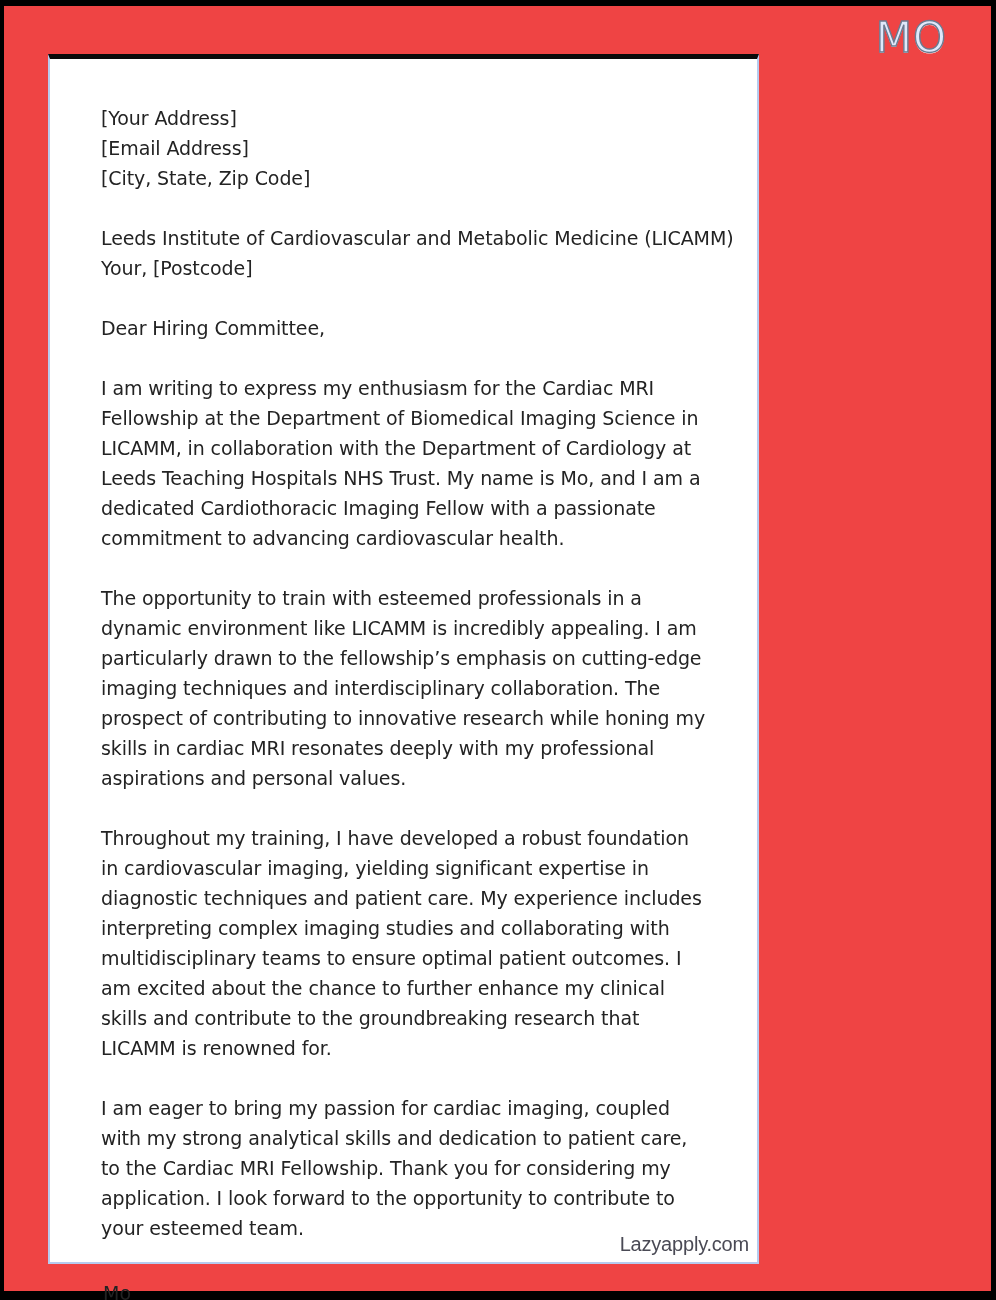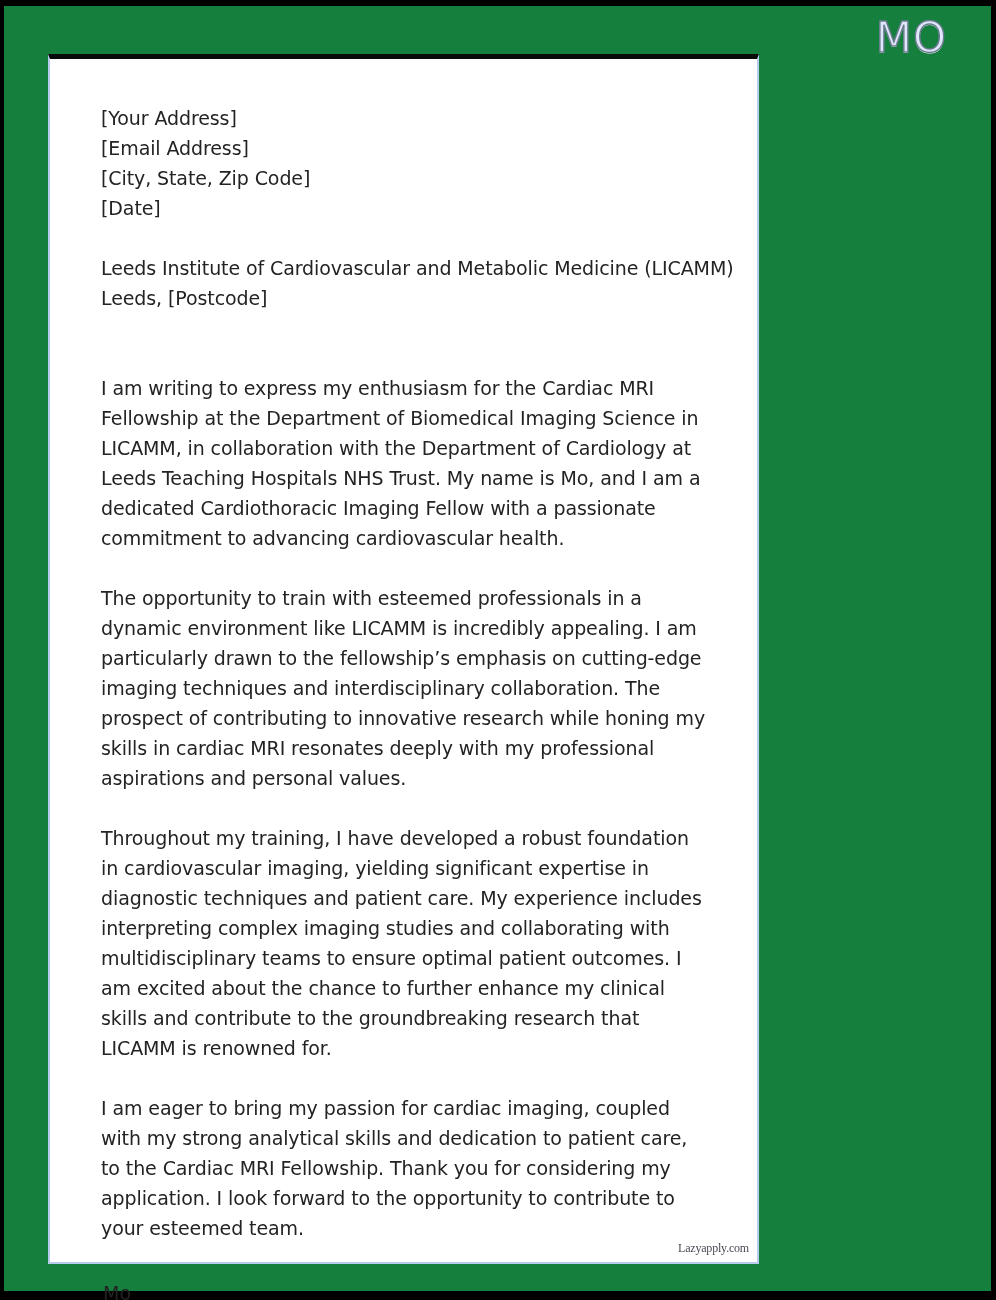--- a/index.html
+++ b/index.html
@@ -29,21 +29,21 @@
     background: #dfe8fa;
   }
 
   
   .canvas {
     position: absolute;
     left: 0;
     top: 0;
     right: 0;
     bottom: 0;
-    background: #15803d;
+    background: #ef4444;
   }
 
   
   .brand {
     position: absolute;
     right: 44px;
     top: 11px;
     font-family: "DejaVu Sans", sans-serif;
     font-size: 42px;
     font-weight: 400;
@@ -100,22 +100,22 @@
   .para {
     margin: 0;
     text-align: left;
   }
 
   
   .watermark {
     position: absolute;
     right: 8px;
     bottom: 6px;
-    font-family: Liberation Serif, serif;
-    font-size: 12px;
+    font-family: Liberation Sans, sans-serif;
+    font-size: 20px;
     color: #4a4a55;
     letter-spacing: -0.2px;
   }
 
   
   .overflow-line {
     position: absolute;
     left: 99px;
     top: 1272px;
     font-family: "DejaVu Sans", sans-serif;
@@ -133,32 +133,32 @@
     <div class="brand">MO</div>
 
     <div class="page">
       <div class="page-inner">
         <div class="letter">
 
           <div class="block">
             <span class="block-line">[Your Address]</span>
             <span class="block-line">[Email Address]</span>
             <span class="block-line">[City, State, Zip Code]</span>
-            <span class="block-line">[Date]</span>
           </div>
 
           <span class="spacer"></span>
 
           <div class="block">
             <span class="block-line">Leeds Institute of Cardiovascular and Metabolic Medicine (LICAMM)</span>
-            <span class="block-line">Leeds, [Postcode]</span>
+            <span class="block-line">Your, [Postcode]</span>
           </div>
 
           <span class="spacer"></span>
 
+          <p class="para">Dear Hiring Committee,</p>
 
           <span class="spacer"></span>
 
           <p class="para">I am writing to express my enthusiasm for the Cardiac MRI Fellowship at the Department of Biomedical Imaging Science in LICAMM, in collaboration with the Department of Cardiology at Leeds Teaching Hospitals NHS Trust. My name is Mo, and I am a dedicated Cardiothoracic Imaging Fellow with a passionate commitment to advancing cardiovascular health.</p>
 
           <span class="spacer"></span>
 
           <p class="para">The opportunity to train with esteemed professionals in a dynamic environment like LICAMM is incredibly appealing. I am particularly drawn to the fellowship’s emphasis on cutting-edge imaging techniques and interdisciplinary collaboration. The prospect of contributing to innovative research while honing my skills in cardiac MRI resonates deeply with my professional aspirations and personal values.</p>
 
           <span class="spacer"></span>

